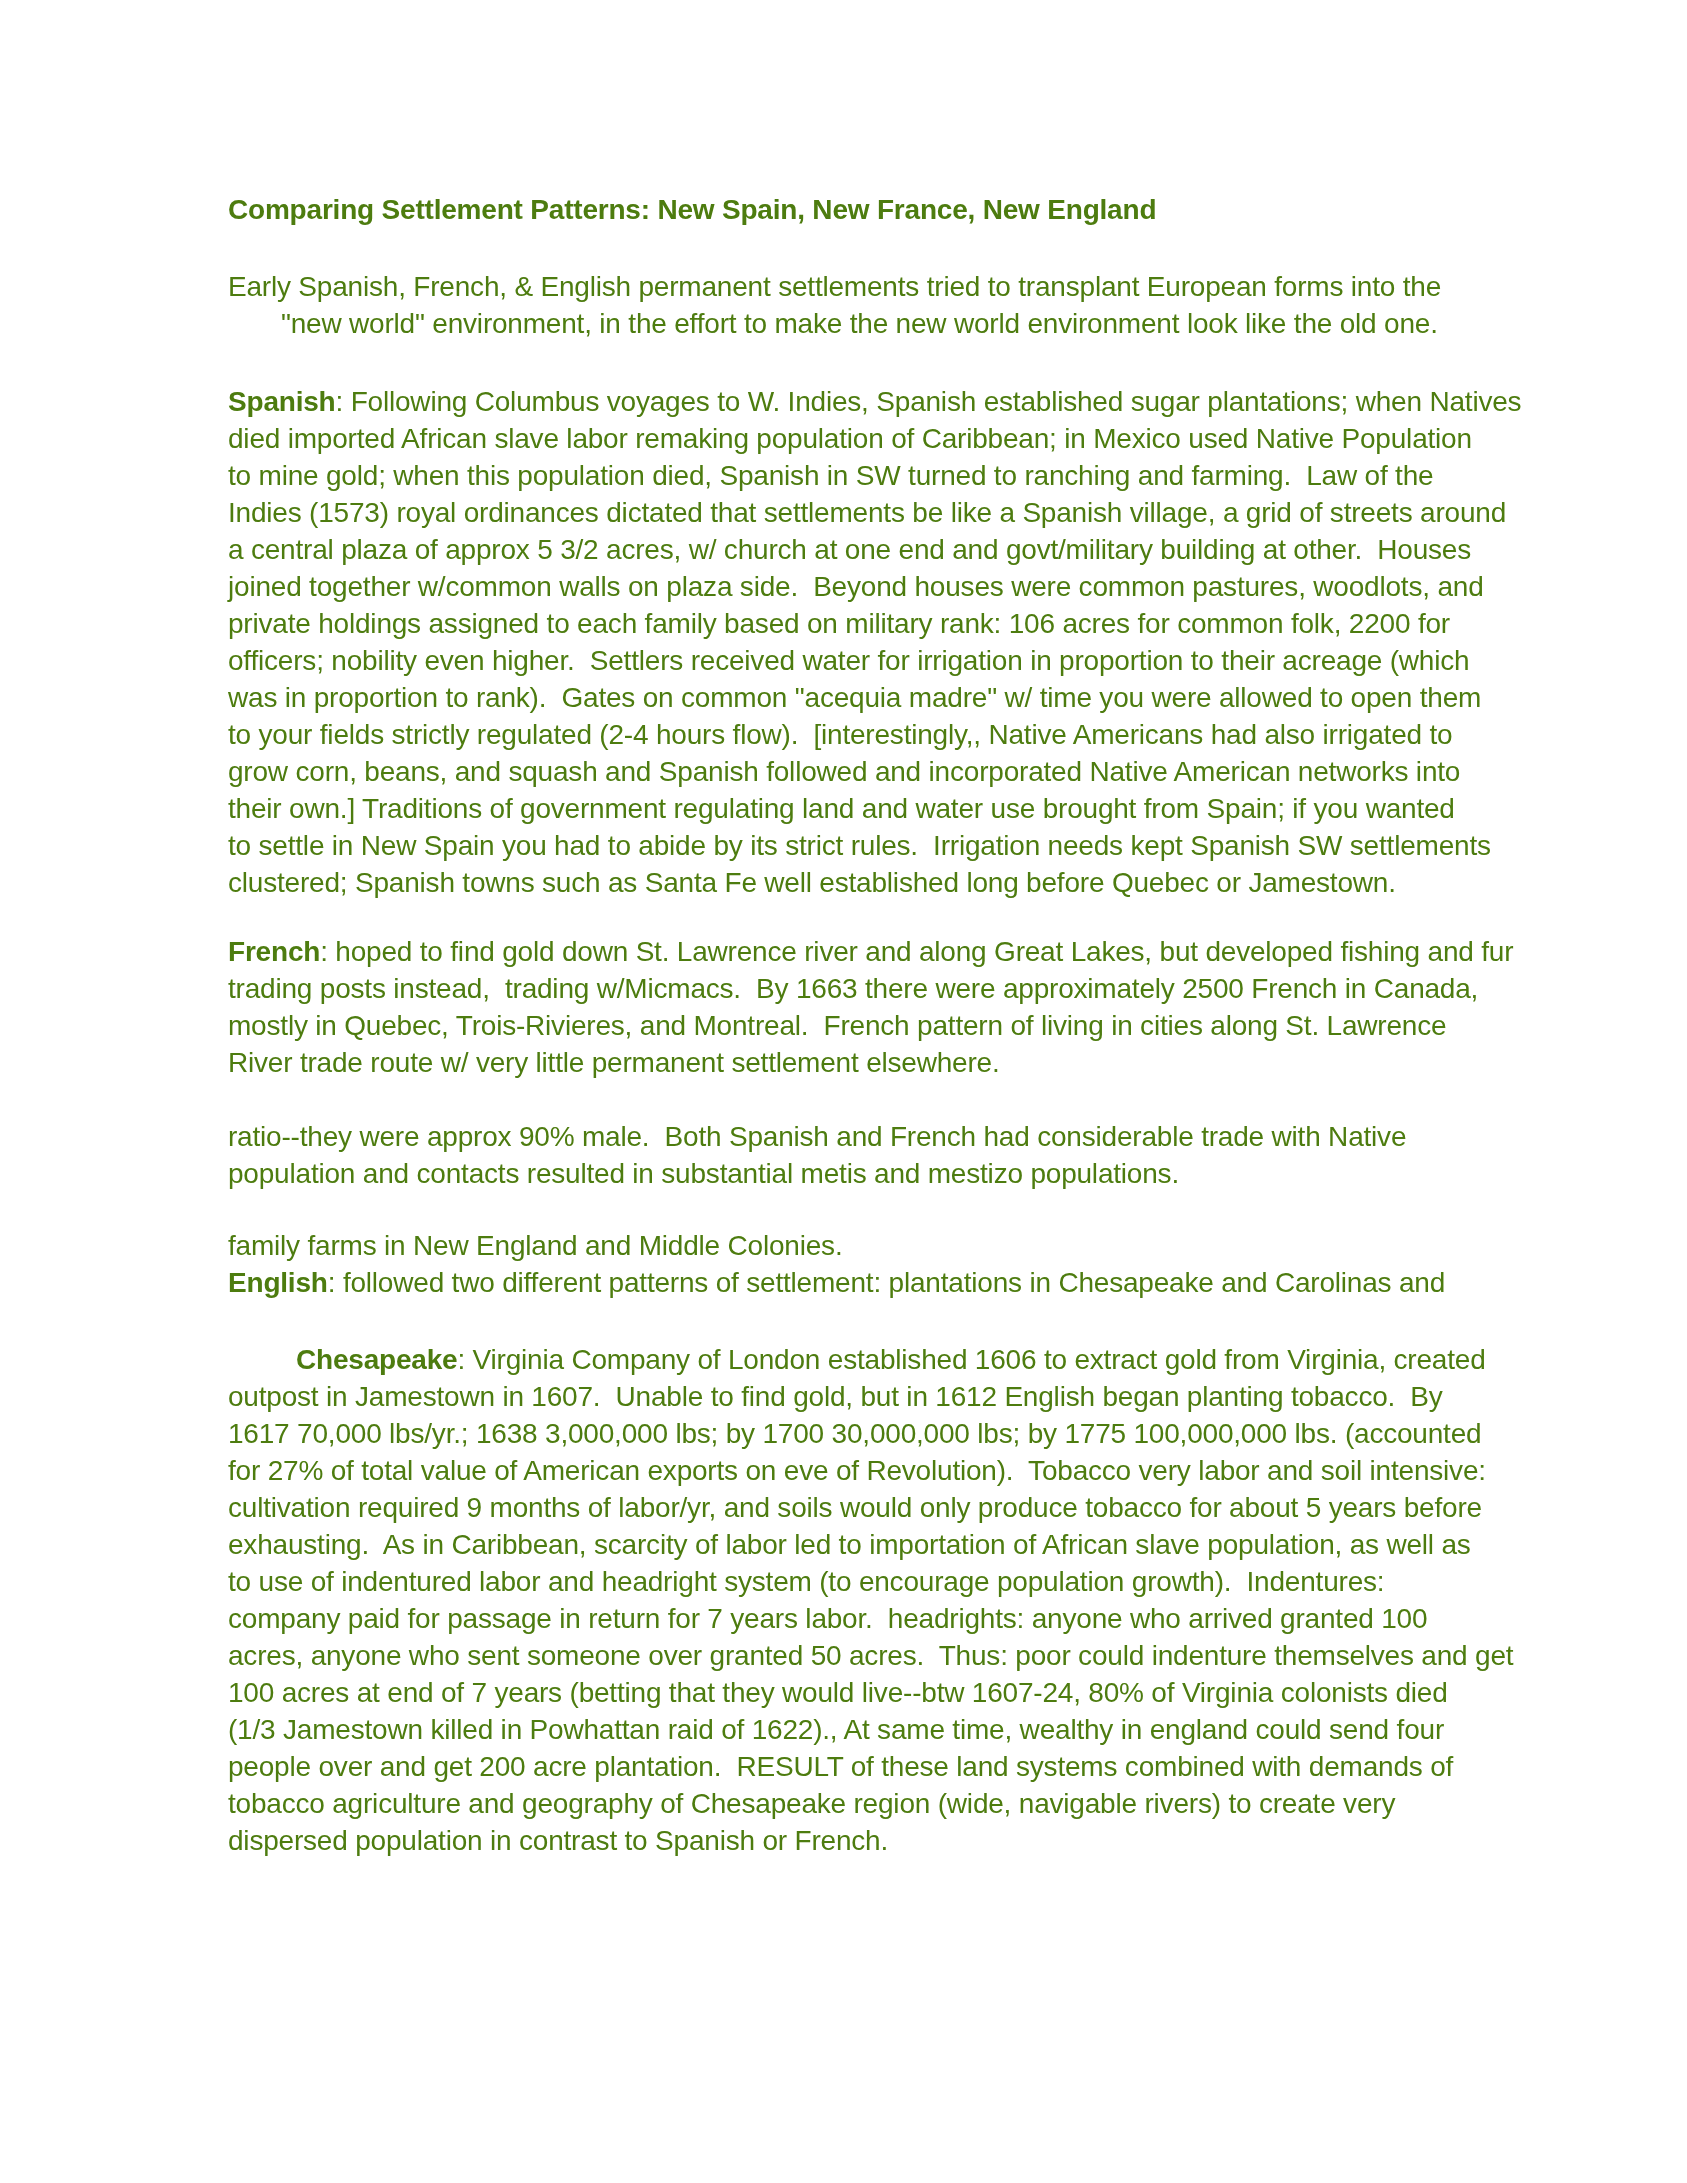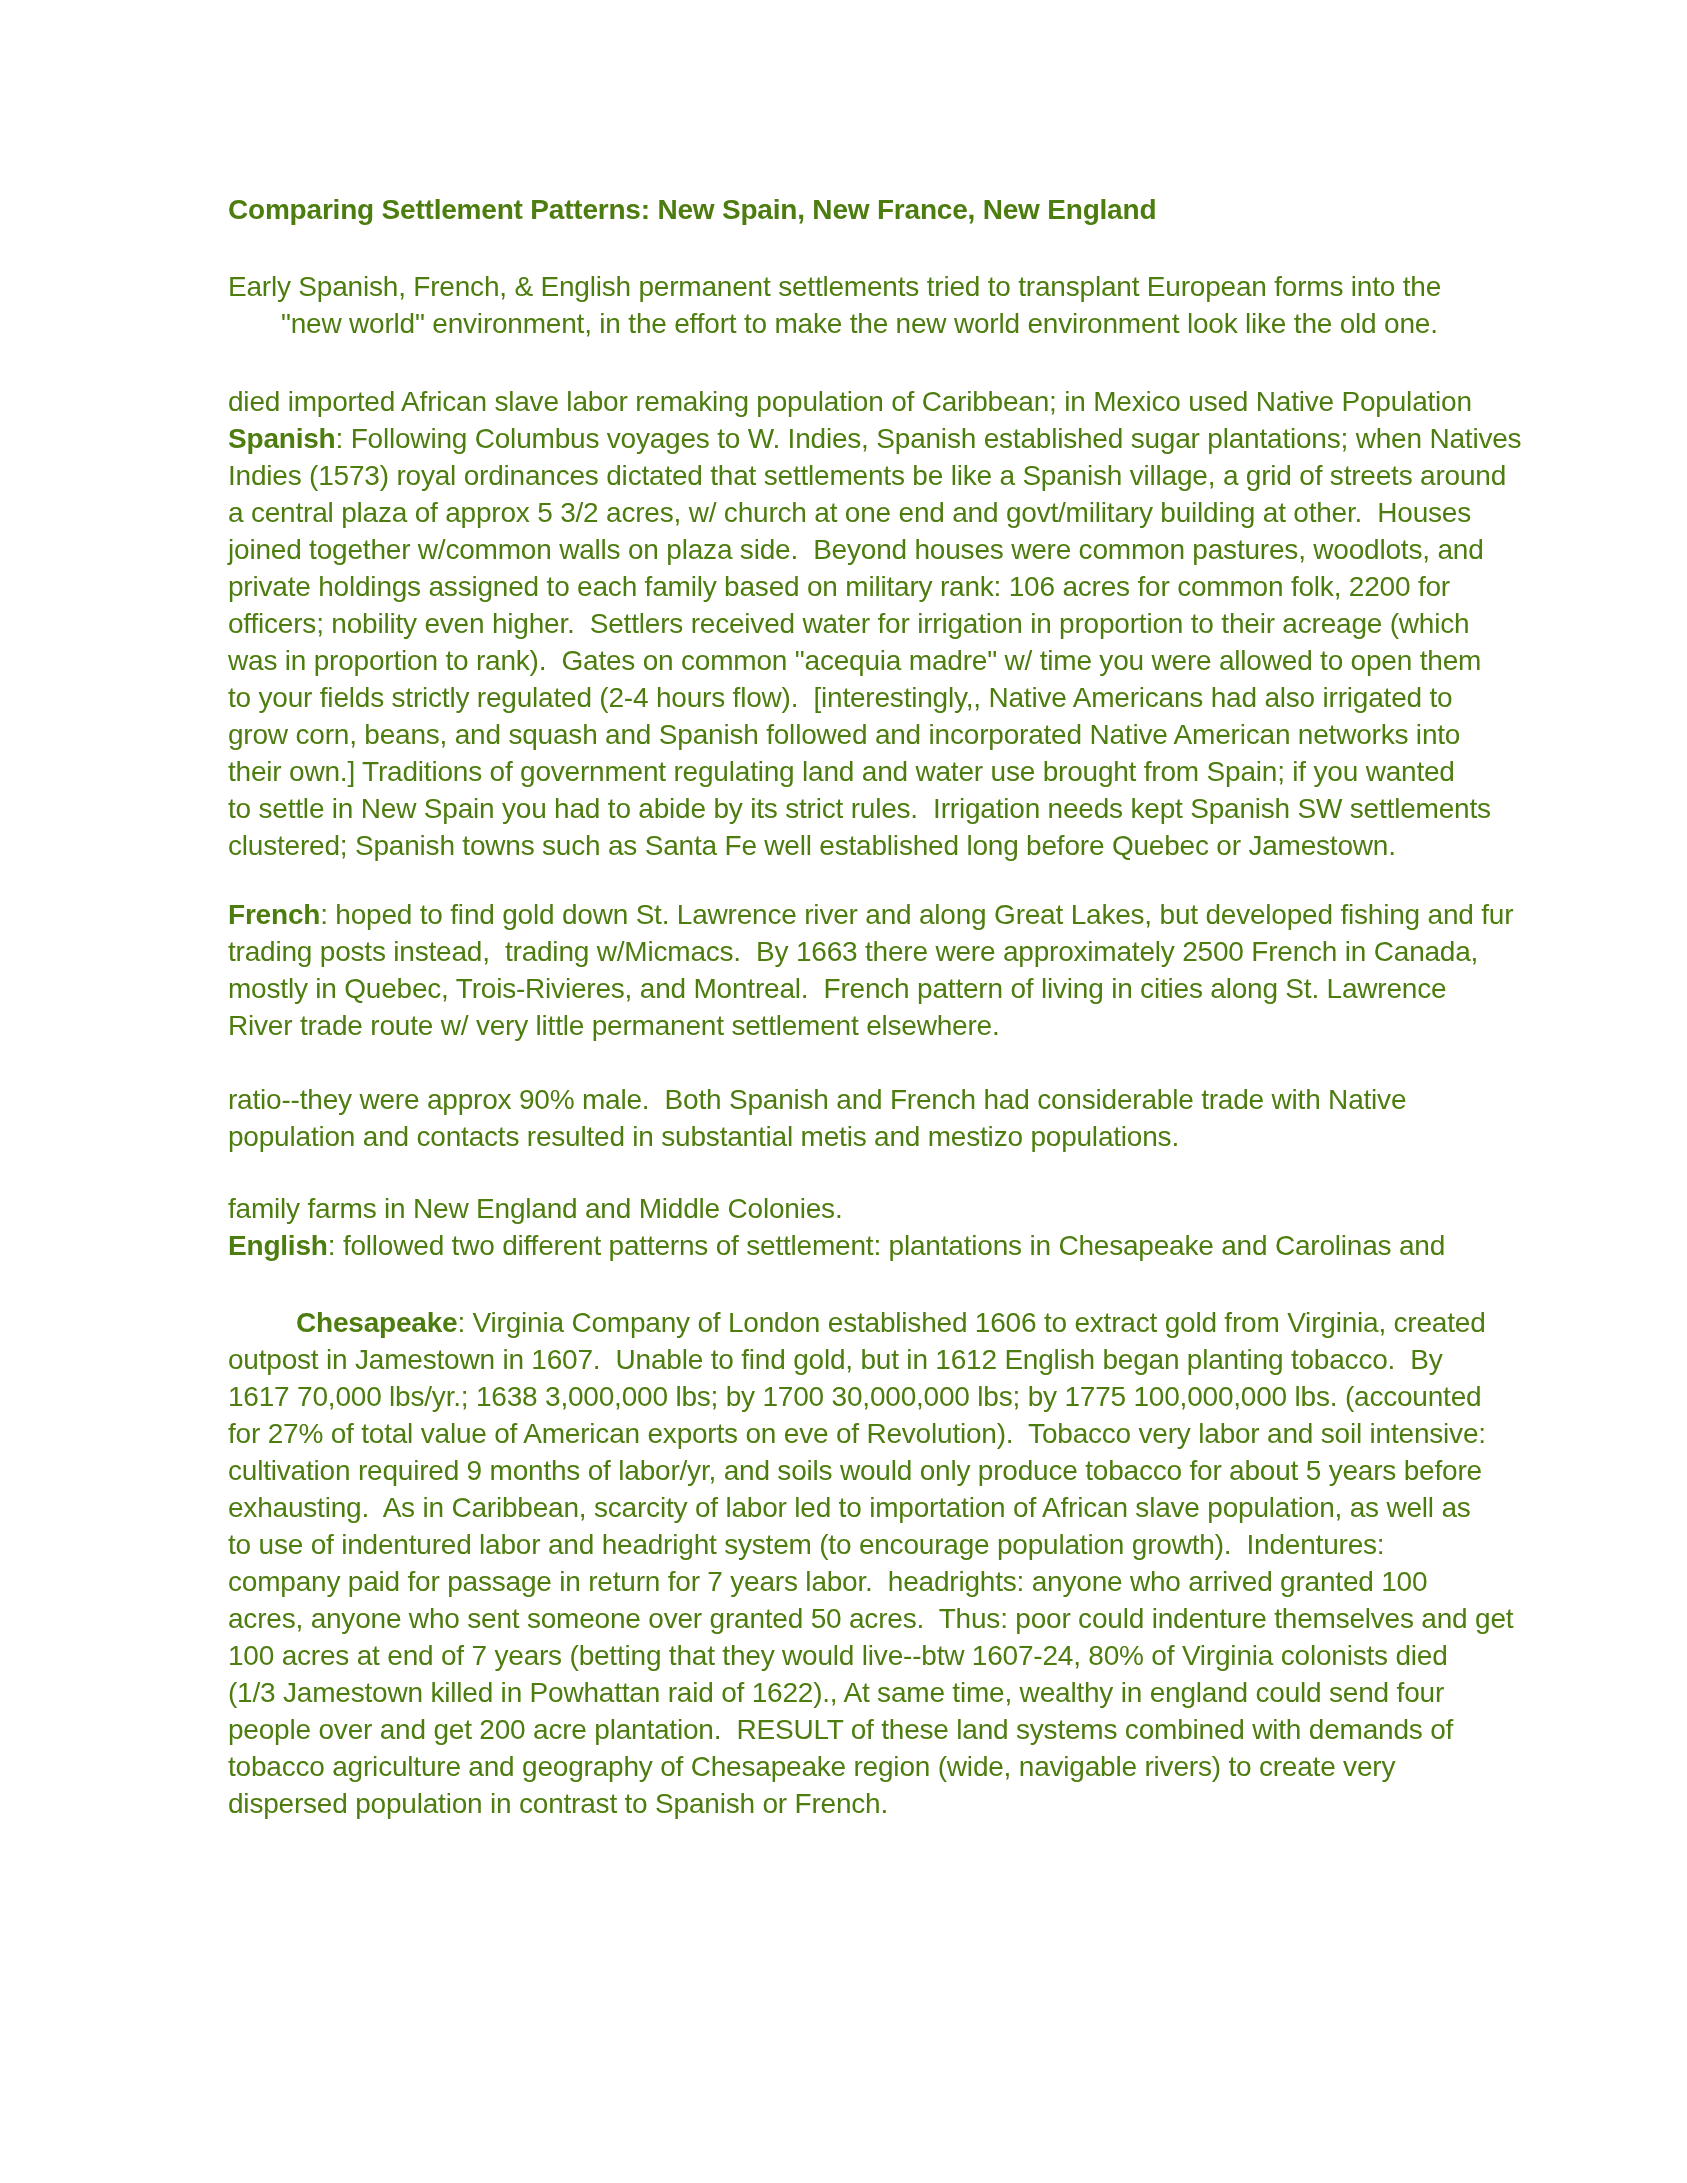--- a/index.html
+++ b/index.html
@@ -50,22 +50,23 @@
 <body>
 
 <div class="page">
   <h1 class="doc-title">Comparing Settlement Patterns: New Spain, New France, New England</h1>
   <div>
       <div class="para p-intro">
         <div class="line">Early Spanish, French, &amp; English permanent settlements tried to transplant European forms into the</div>
         <div class="line indented">"new world" environment, in the effort to make the new world environment look like the old one.</div>
       </div>
       <div class="para p-spanish">
+        <div class="line"><b>Spanish</b>: Following Columbus voyages to W. Indies, Spanish established sugar plantations; when Natives</div>
         <div class="line">died imported African slave labor remaking population of Caribbean; in Mexico used Native Population</div>
-        <div class="line"><b>Spanish</b>: Following Columbus voyages to W. Indies, Spanish established sugar plantations; when Natives</div>
+        <div class="line">to mine gold; when this population died, Spanish in SW turned to ranching and farming.  Law of the</div>
         <div class="line">Indies (1573) royal ordinances dictated that settlements be like a Spanish village, a grid of streets around</div>
         <div class="line">a central plaza of approx 5 3/2 acres, w/ church at one end and govt/military building at other.  Houses</div>
         <div class="line">joined together w/common walls on plaza side.  Beyond houses were common pastures, woodlots, and</div>
         <div class="line">private holdings assigned to each family based on military rank: 106 acres for common folk, 2200 for</div>
         <div class="line">officers; nobility even higher.  Settlers received water for irrigation in proportion to their acreage (which</div>
         <div class="line">was in proportion to rank).  Gates on common "acequia madre" w/ time you were allowed to open them</div>
         <div class="line">to your fields strictly regulated (2-4 hours flow).  [interestingly,, Native Americans had also irrigated to</div>
         <div class="line">grow corn, beans, and squash and Spanish followed and incorporated Native American networks into</div>
         <div class="line">their own.] Traditions of government regulating land and water use brought from Spain; if you wanted</div>
         <div class="line">to settle in New Spain you had to abide by its strict rules.  Irrigation needs kept Spanish SW settlements</div>

